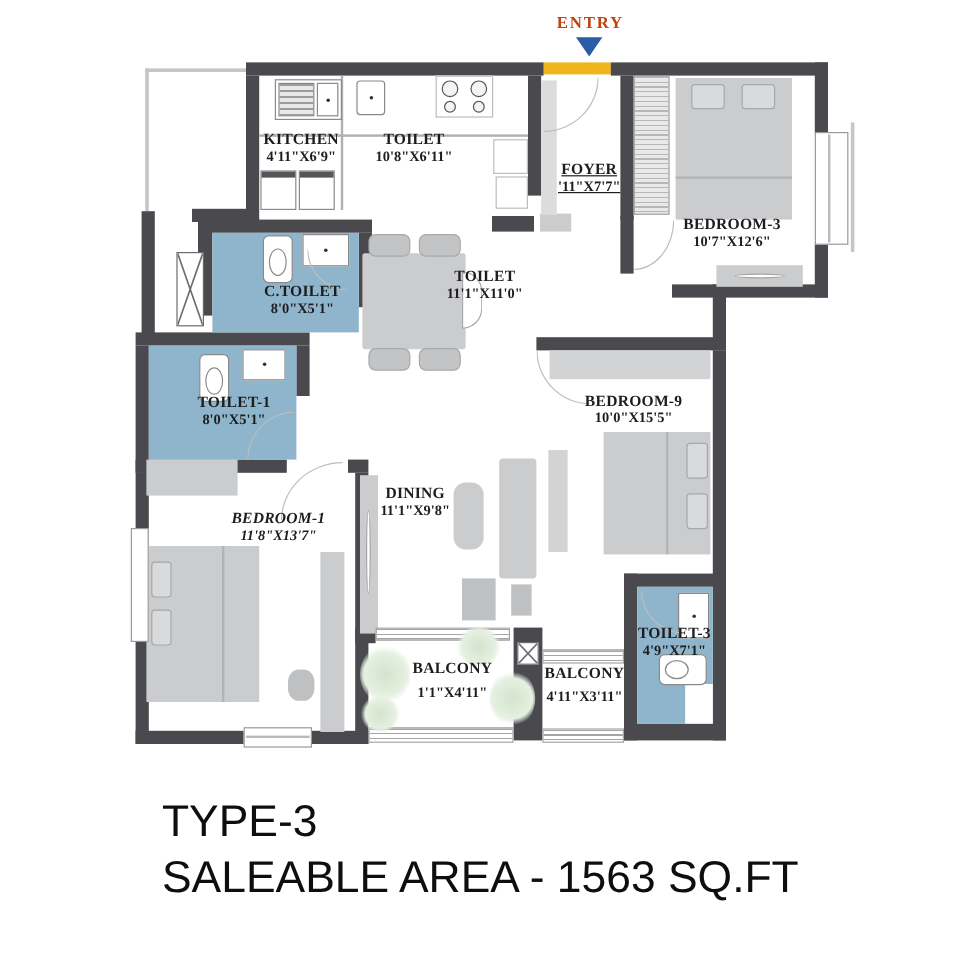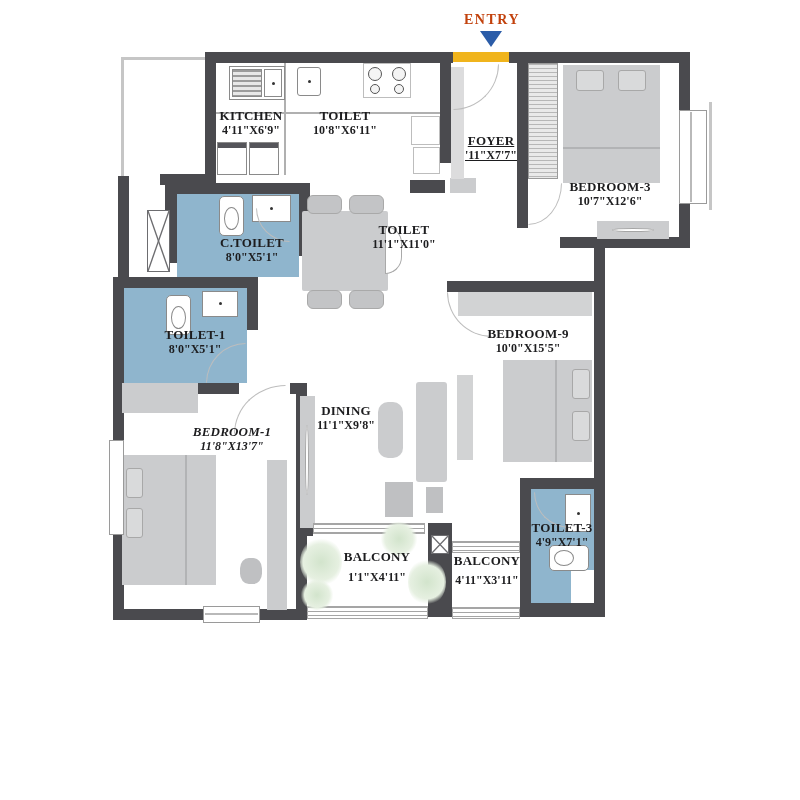--- a/index.html
+++ b/index.html
@@ -251,14 +251,18 @@
   </div>
   <div class="rlabel" style="left:377px;top:550px;">
     <div class="rname">BALCONY</div>
     <div class="rdims" style="margin-top:6px;">1'1"X4'11"</div>
   </div>
   <div class="rlabel" style="left:487px;top:554px;">
     <div class="rname">BALCONY</div>
     <div class="rdims" style="margin-top:5px;">4'11"X3'11"</div>
   </div>
 
+  <div id="title">
+    <div>TYPE-3</div>
+    <div>SALEABLE AREA - 1563 SQ.FT</div>
+  </div>
 
 </div>
 
 </body></html>

